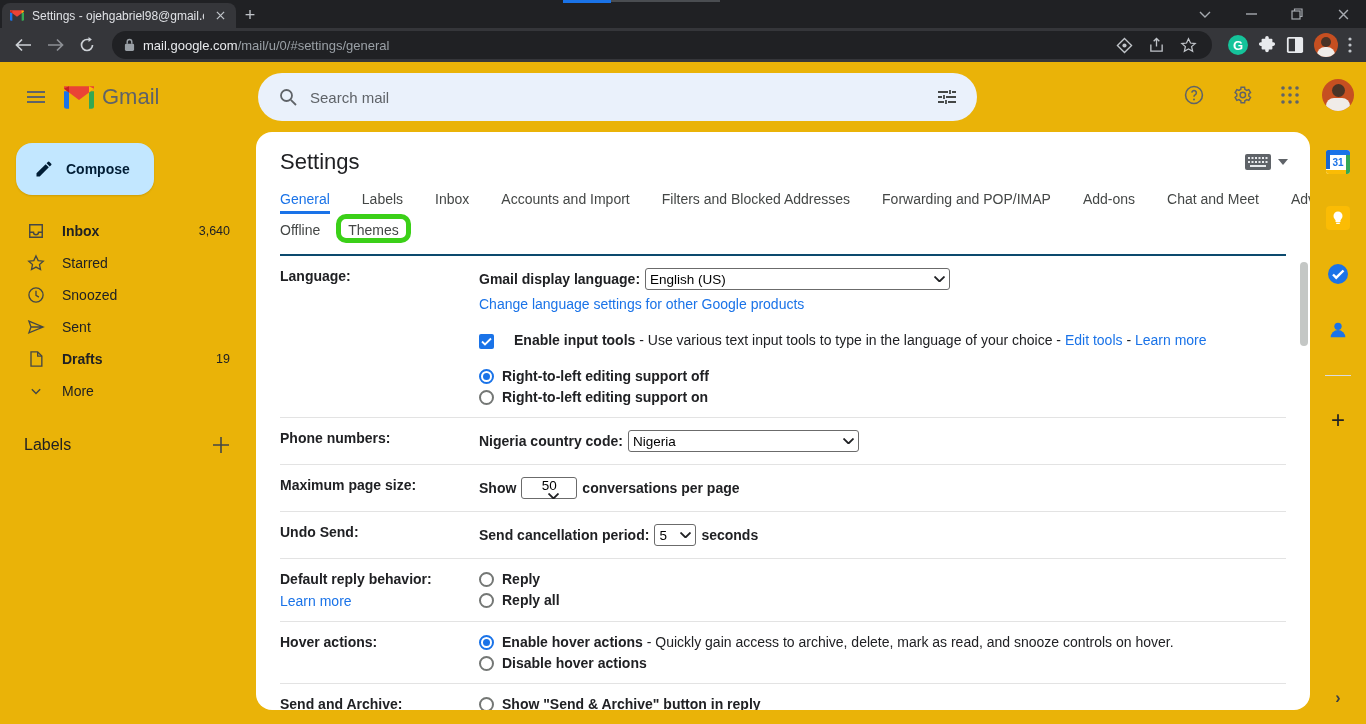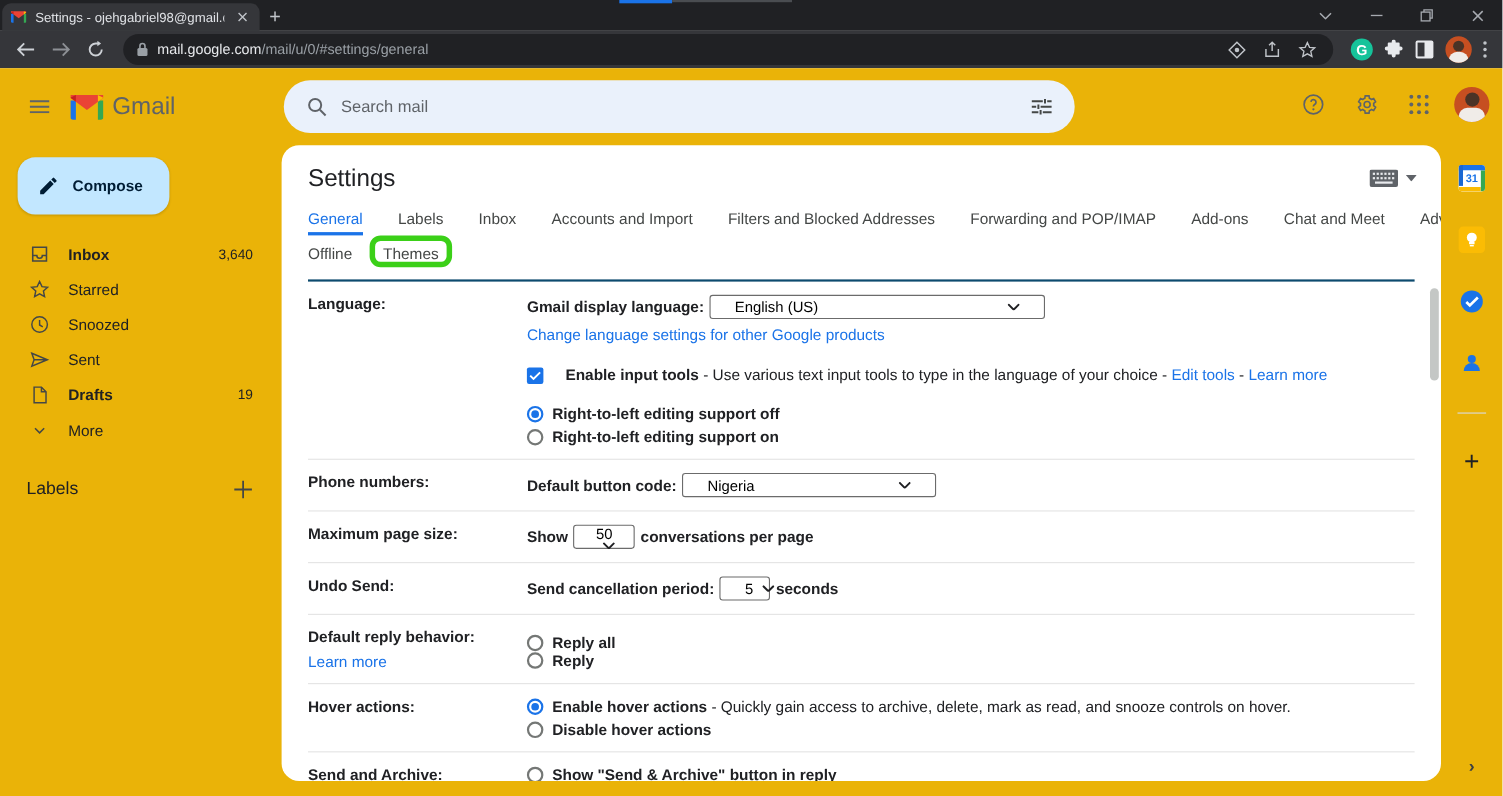--- a/index.html
+++ b/index.html
@@ -72,21 +72,21 @@
   .stab.active { color:#1a73e8; border-bottom:3px solid #1a73e8; padding-bottom:4px; }
   .themes-wrap { position:relative; padding:4px 10px 7px; }
   .annotation-box { position:absolute; left:-2px; top:-4px; right:-2px; bottom:2px; border:5px solid #3bd018; border-radius:10px; pointer-events:none; }
 
   .srow { display:grid; grid-template-columns:199px 1fr; padding:12px 0; border-bottom:1px solid #e3e3e3; font-size:14px; color:#202124; }
   .srow:last-child { border-bottom:none; }
   .slabel { font-weight:700; }
   .slink { color:#1a73e8; text-decoration:none; }
   .fieldline { display:flex; align-items:center; gap:5px; }
   .b { font-weight:700; }
-  .sel { display:inline-flex; align-items:center; justify-content:space-between; height:22px; border:1px solid #6b6b6b; border-radius:3px; background:#fff; padding:0 22px; font-size:13.5px; color:#000; }
+  .sel { display:inline-flex; align-items:center; justify-content:space-between; height:22px; border:1px solid #6b6b6b; border-radius:3px; background:#fff; padding:0 4px; font-size:13.5px; color:#000; }
   .sel .chev { margin-left:8px; }
   .checkline { display:flex; align-items:flex-start; gap:20px; margin-top:20px; }
   .checkbox { width:15px; height:15px; margin-top:2px; border-radius:2px; background:#1a73e8; display:flex; align-items:center; justify-content:center; }
   .radioline { display:flex; align-items:center; gap:8px; margin-top:5px; }
   .radioline.first { margin-top:19px; }
   .radio { width:15px; height:15px; border-radius:50%; border:2px solid #747775; position:relative; flex:none; }
   .radio.on { border-color:#1a73e8; }
   .radio.on::after { content:""; position:absolute; left:2px; top:2px; width:7px; height:7px; border-radius:50%; background:#1a73e8; }
   .mt6 { margin-top:6px; }
 
@@ -460,21 +460,21 @@
           <div class="radioline">
             <span class="radio"></span>
             <span class="b">Right-to-left editing support on</span>
           </div>
         </div>
       </div>
 
       <div class="srow">
         <div class="slabel">Phone numbers:</div>
         <div class="fieldline">
-          <span class="b">Default button code:</span>
+          <span class="b">Nigeria country code:</span>
           <span class="sel" style="width:231px;">
             <span>Nigeria</span>
             <span class="chev">
                 <svg width="11" height="6" viewBox="0 0 11 6">
                   <path d="M0.5 0.5l5 5 5-5" fill="none" stroke="#202124" stroke-width="1.8"></path>
                 </svg>
               </span>
           </span>
         </div>
       </div>
@@ -510,27 +510,27 @@
           <span class="b">seconds</span>
         </div>
       </div>
 
       <div class="srow">
         <div>
           <div class="slabel">Default reply behavior:</div>
           <div class="mt6"><a href="#" class="slink">Learn more</a></div>
         </div>
         <div>
+          <div class="radioline" style="margin-top:0;">
+            <span class="radio"></span>
+            <span class="b">Reply</span>
+          </div>
           <div class="radioline">
             <span class="radio"></span>
             <span class="b">Reply all</span>
-          </div>
-          <div class="radioline" style="margin-top:0;">
-            <span class="radio"></span>
-            <span class="b">Reply</span>
           </div>
         </div>
       </div>
 
       <div class="srow">
         <div class="slabel">Hover actions:</div>
         <div>
           <div class="radioline" style="margin-top:0;">
             <span class="radio on"></span>
             <span><span class="b">Enable hover actions</span><span> - Quickly gain access to archive, delete, mark as read, and snooze controls on hover.</span></span>

